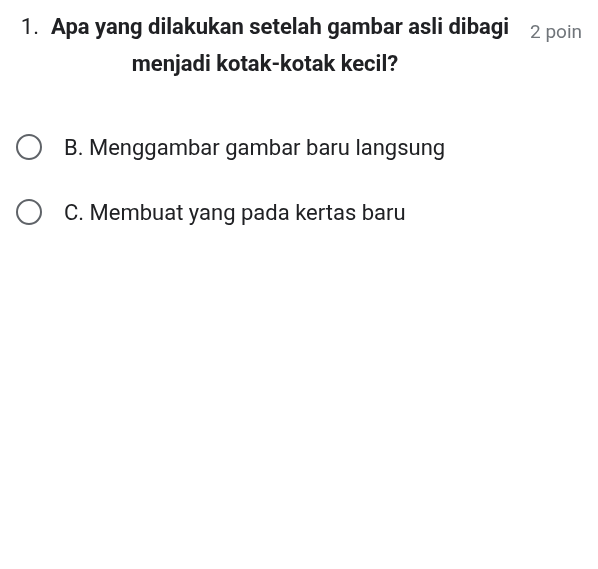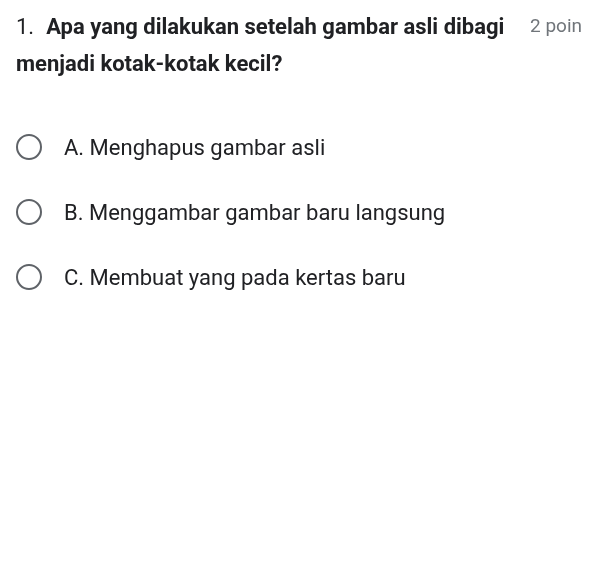--- a/index.html
+++ b/index.html
@@ -16,37 +16,38 @@
     color: #202124;
   }
   .question-header {
     display: flex;
     align-items: flex-start;
     gap: 8px;
     margin-bottom: 48px;
   }
   .question-text-block {
     flex: 1;
+    text-align: center;
   }
   .question-number {
     font-size: 22px;
     font-weight: 400;
     margin-right: 12px;
   }
   .question-text {
     font-size: 22px;
     font-weight: 700;
     line-height: 1.7;
   }
   .points {
     font-size: 19px;
     color: #70757a;
     white-space: nowrap;
     margin-left: 8px;
-    margin-top: 6px;
+    margin-top: 12px;
   }
   .options {
     display: flex;
     flex-direction: column;
     gap: 32px;
   }
   .option {
     display: flex;
     align-items: center;
     gap: 22px;
@@ -70,24 +71,20 @@
 
 <div class="question-header">
   <div class="question-text-block">
     <span class="question-number">1.</span><span class="question-text">Apa yang dilakukan setelah gambar asli dibagi menjadi kotak-kotak kecil?</span>
   </div>
   <div class="points">2 poin</div>
 </div>
 
 <div class="options">
 
-  <div class="option">
-    <div class="radio"></div>
-    <div class="option-label">A. Menghapus gambar asli</div>
-  </div>
 
   <div class="option">
     <div class="radio"></div>
     <div class="option-label">B. Menggambar gambar baru langsung</div>
   </div>
 
   <div class="option">
     <div class="radio"></div>
     <div class="option-label">C. Membuat yang pada kertas baru</div>
   </div>

